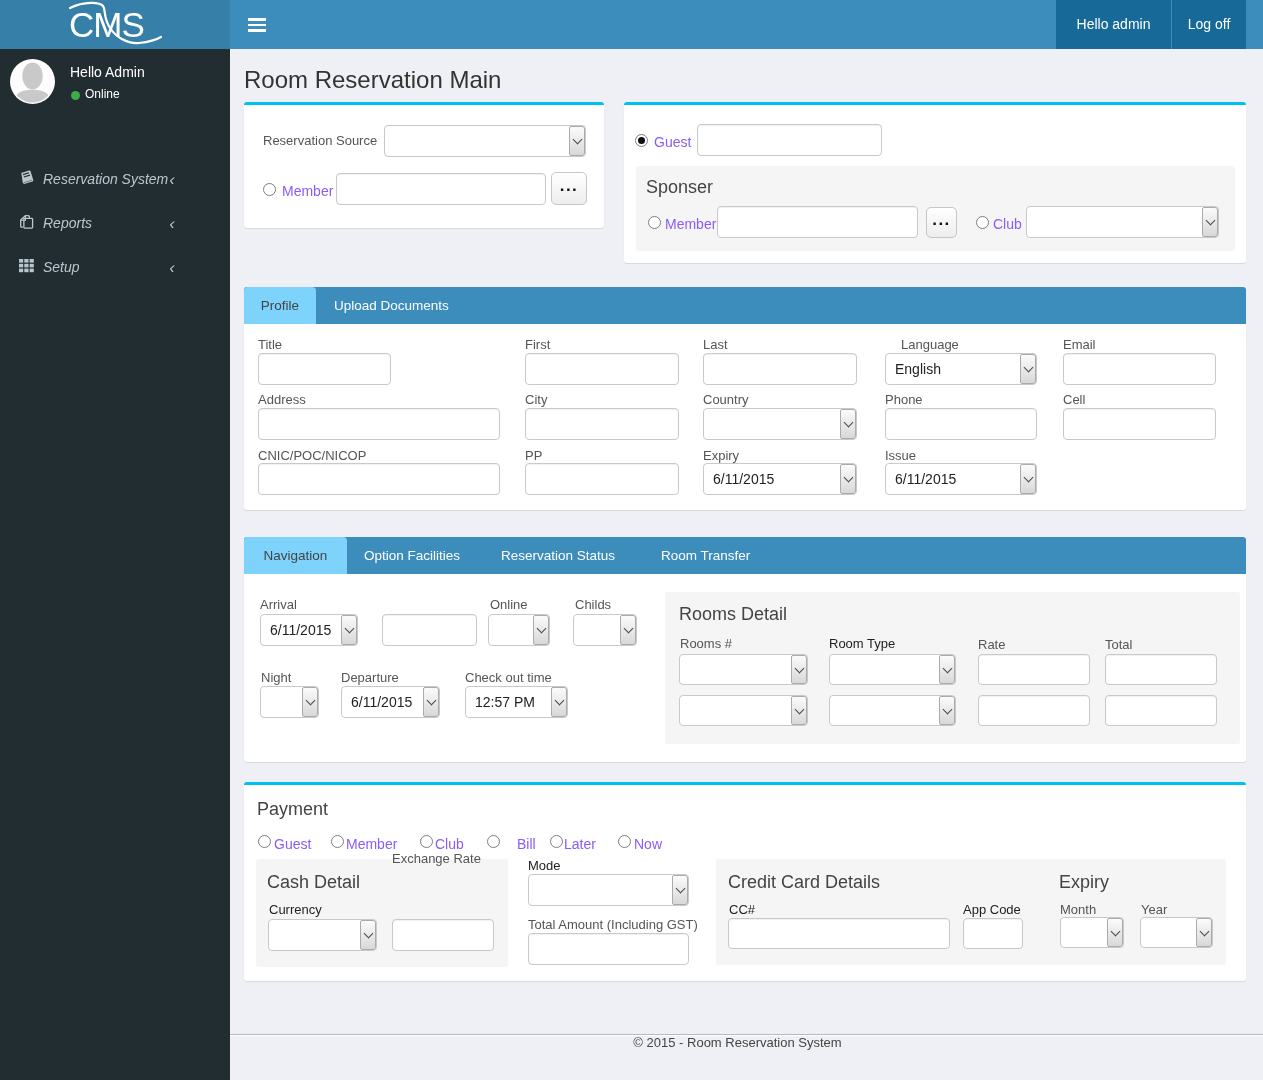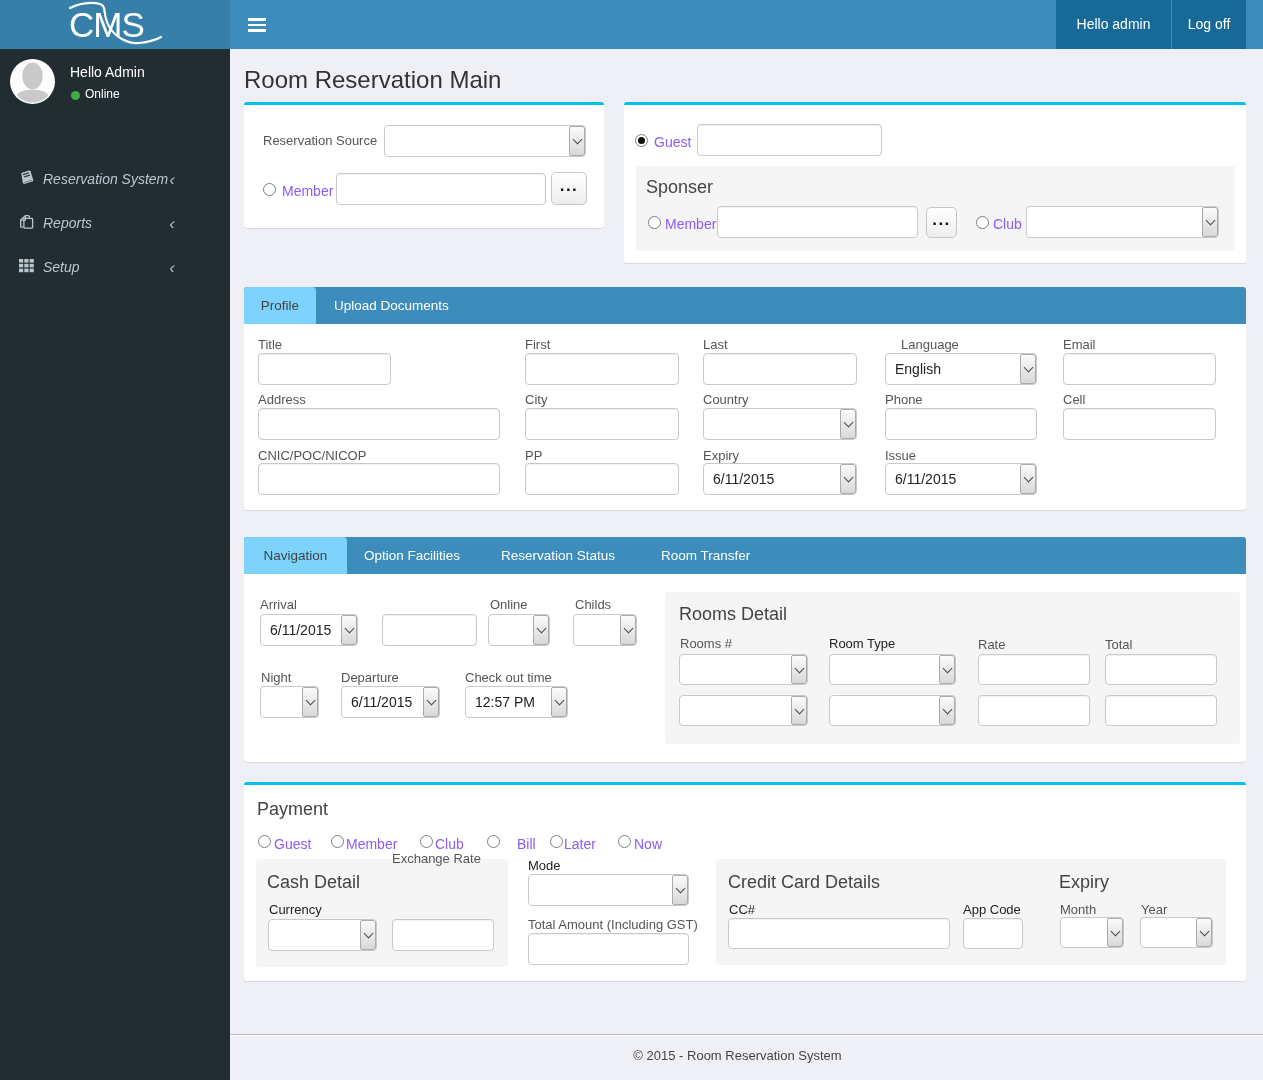--- a/index.html
+++ b/index.html
@@ -38,21 +38,21 @@
 .sel{position:absolute;background:#fff;border:1px solid #c9c9c9;border-radius:4px;height:32px;font-size:14px;color:#222;}
 .sel i{position:absolute;right:0;top:0;bottom:0;width:16px;background:linear-gradient(#fbfbfb,#d8d8d8);border:1px solid #ababab;border-radius:2px 3px 3px 2px;}
 .sel i::after{content:"";position:absolute;left:3.5px;top:50%;margin-top:-5px;width:6px;height:6px;border-right:1.8px solid #4a4a4a;border-bottom:1.8px solid #4a4a4a;transform:rotate(45deg);}
 .sel span{position:absolute;left:9px;top:0;line-height:30px;white-space:nowrap;}
 .pan{position:absolute;background:#f5f5f5;border-radius:3px;}
 .radio{position:absolute;width:13px;height:13px;border:1px solid #7e7e7e;border-radius:50%;background:#fff;}
 .radio.on::after{content:"";position:absolute;left:2px;top:2px;width:7px;height:7px;border-radius:50%;background:#101010;}
 .rlab{position:absolute;font-size:14px;color:#8b5cf6;line-height:14px;white-space:nowrap;}
 .dots{position:absolute;background:linear-gradient(#ffffff,#ededed);border:1px solid #c6c6c6;border-radius:5px;color:#111;font-weight:bold;font-size:17px;text-align:center;letter-spacing:1.5px;}
 
-#footer{position:absolute;left:230px;top:1034px;width:1033px;height:46px;border-top:1px solid #b8b8bf;box-shadow:inset 0 1px 0 #fff;color:#444;text-align:center;padding-top:13px;padding-right:18px;font-size:13px;}
+#footer{position:absolute;left:230px;top:1034px;width:1033px;height:46px;border-top:1px solid #b8b8bf;box-shadow:inset 0 1px 0 #fff;color:#444;text-align:center;padding-right:18px;font-size:13px;}
 #h1{position:absolute;left:244px;top:66px;font-size:24px;color:#333;}
 </style>
 </head>
 <body>
 
 <div id="navbar">
   <div id="logo">
     <svg width="230" height="50" viewBox="0 0 230 50">
       <text x="69" y="37" font-family="Liberation Sans, sans-serif" font-size="35" fill="#fff" letter-spacing="-1">CMS</text>
       <path d="M70 8 C 84 1 100 2 103 6 C 106 10 103 17 110 28 C 116 37 127 44 139 43 C 148 42 156 40 161 37" stroke="#fff" stroke-width="2.2" fill="none" stroke-linecap="round"></path>

